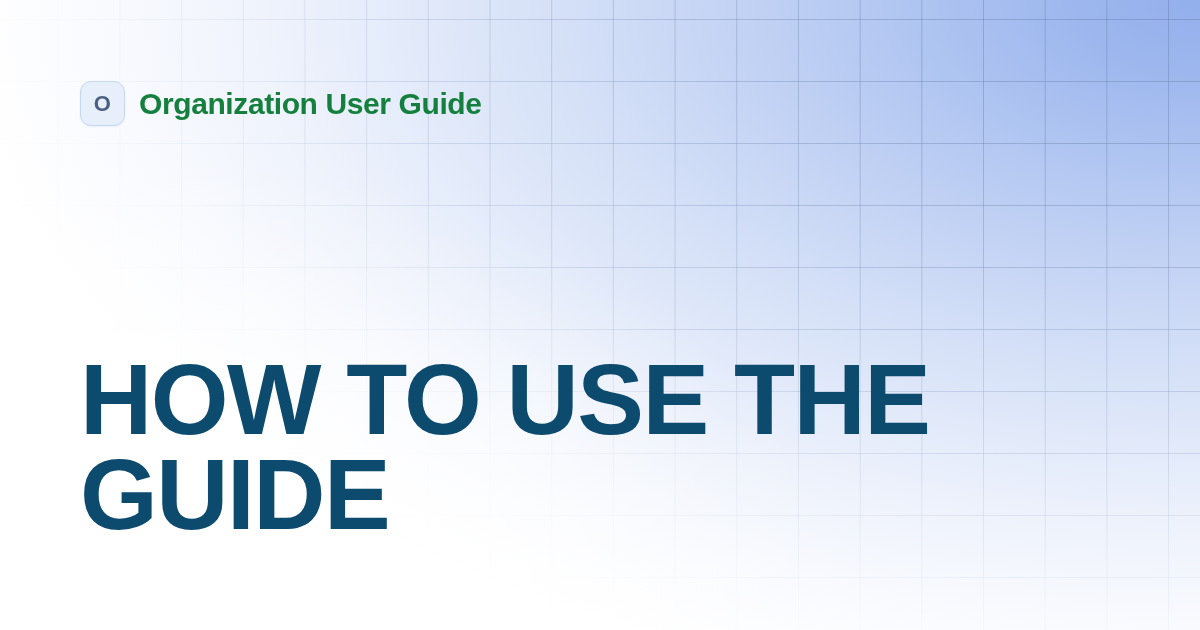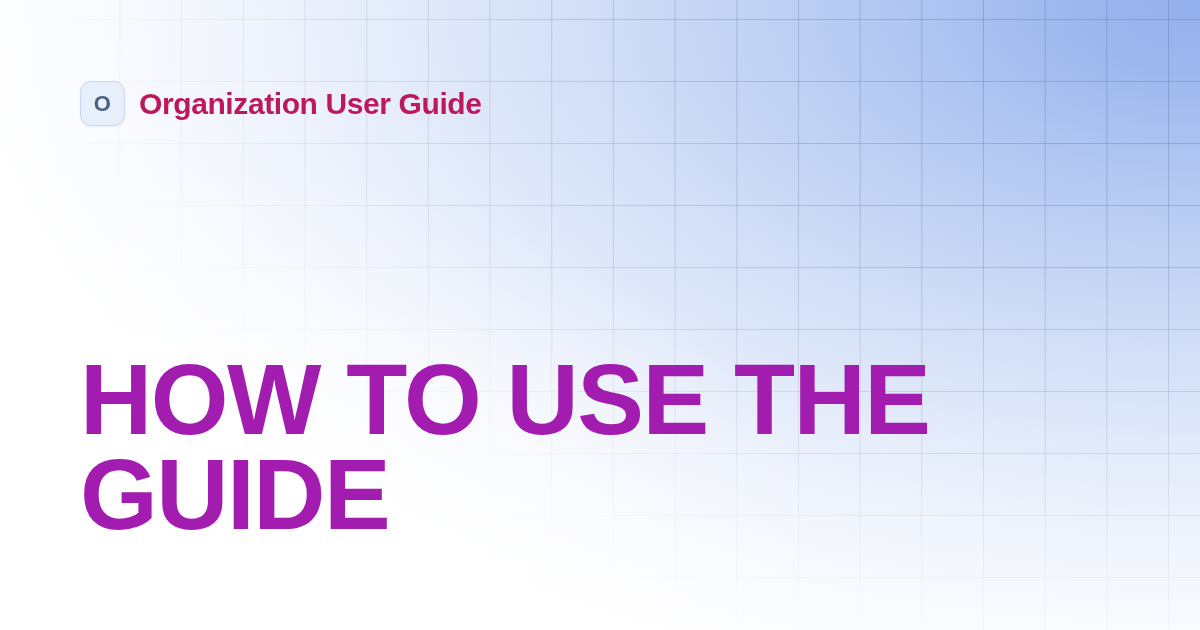--- a/index.html
+++ b/index.html
@@ -128,36 +128,36 @@
     font-size: 22px;
     font-weight: 700;
     color: #4B5F81;
     line-height: 1;
     letter-spacing: 0.2px;
   }
 
   .brand-title {
     font-size: 30px;
     font-weight: 700;
-    color: #be185d;
+    color: #15803d;
     letter-spacing: -0.4px;
     white-space: nowrap;
     line-height: 1.1;
   }
 
   .headline {
     position: absolute;
     left: 80px;
     top: 352px;
     width: 1000px;
     font-size: 100px;
     font-weight: 700;
     line-height: 0.95;
     letter-spacing: -1.5px;
-    color: #a21caf;
+    color: #0c4a6e;
     text-transform: uppercase;
   }
 </style>
 </head>
 <body>
 
 <div class="og-card">
 
   <div class="bg-base"></div>
   <div class="bg-glow"></div>

